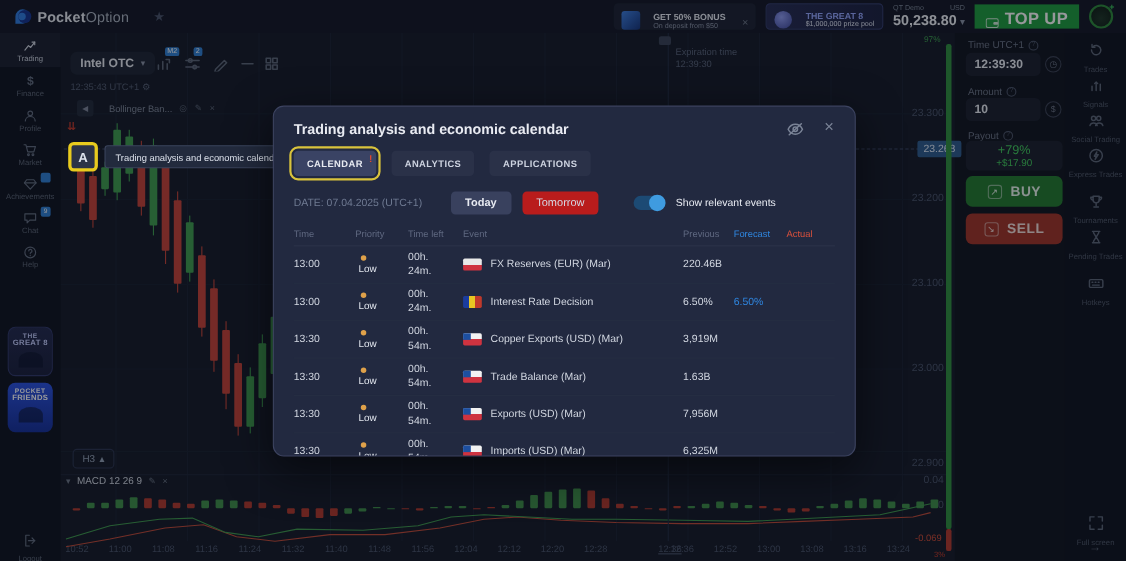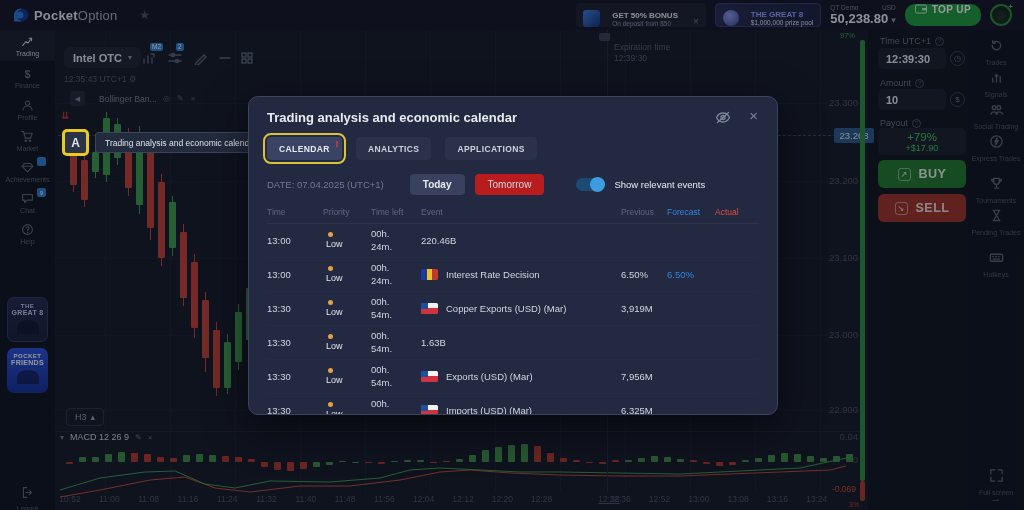--- a/index.html
+++ b/index.html
@@ -22,22 +22,22 @@
   .promo-sub{font-size:6.5px;color:#8b94a8;white-space:nowrap}
   .promo-close{color:#6b7485;font-size:10px;margin-left:3px}
   .promo.great8{background:linear-gradient(90deg,#262c54,#1b2140);border:1px solid #333c6e}
   .octo{width:16px;height:16px;border-radius:50%;background:radial-gradient(circle at 40% 35%,#8e9bf0,#3d479a)}
   .g8-title{font-size:8px;font-weight:bold;color:#94a7ff;white-space:nowrap}
   .g8-sub{font-size:6.5px;color:#dfe4f2;white-space:nowrap}
   .balance{text-align:left;min-width:64px}
   .bal-top{display:flex;justify-content:space-between;font-size:6.5px;color:#7b8496}
   .bal-main{font-size:13px;font-weight:bold;color:#eef1f6;white-space:nowrap}
   .bal-main .caret{color:#8a93a6;font-size:9px;margin-left:3px}
-  .topup{height:22px;border:none;border-radius:10px;background:#1e9e3e;color:#fff;display:flex;align-items:flex-start;gap:5px;
-    padding:0 10px;font-size:10px;font-weight:bold;font-family:inherit;letter-spacing:.4px}
+  .topup{height:22px;border:none;border-radius:0;background:#1e9e3e;color:#fff;display:flex;align-items:flex-end;gap:5px;
+    padding:0 10px;font-size:15px;font-weight:bold;font-family:inherit;letter-spacing:.4px}
   .avatar{width:22px;height:22px;border-radius:50%;border:2px solid #2e8a3c;background:radial-gradient(circle at 50% 60%,#1d3527,#0e1a14);position:relative}
   .avatar-plus{position:absolute;top:-4px;right:-3px;color:#39c45a;font-size:8px;font-weight:bold}
 
   
   .lsidebar{position:absolute;left:0;top:30px;width:55px;height:480px;background:#0f1420;z-index:5}
   .nav-item{position:absolute;left:0;width:55px;height:31px;display:flex;flex-direction:column;align-items:center;justify-content:center;gap:2px}
   .nav-item.active{background:#1a2030}
   .nav-ic{width:13px;height:13px;stroke:#616c7e;fill:none;stroke-width:1.3;stroke-linecap:round;stroke-linejoin:round}
   .nav-item.active .nav-ic{stroke:#d2d8e2}
   .nav-ic-txt{font-size:11px;color:#616c7e;line-height:11px;font-weight:bold}
@@ -300,21 +300,21 @@
       <div class="taxis" style="left: 620.2px;">12:36</div>
       <div class="taxis" style="left: 659.5px;">12:52</div>
       <div class="taxis" style="left: 698.8px;">13:00</div>
       <div class="taxis" style="left: 738.1px;">13:08</div>
       <div class="taxis" style="left: 777.4px;">13:16</div>
       <div class="taxis" style="left: 816.7px;">13:24</div>
       <div class="plabel" style="top: 97px;">23.300</div>
       <div class="plabel" style="top: 175px;">23.200</div>
       <div class="plabel" style="top: 252px;">23.100</div>
       <div class="plabel" style="top: 329px;">23.000</div>
-      <div class="plabel" style="top: 404px;">22.900</div>
+      <div class="plabel" style="top: 416px;">22.900</div>
     </div>
   <svg id="macd-lines" width="1024" height="510" style="position:absolute;left:0;top:0;pointer-events:none">
       <polyline points="60,497 100,490 150,480 185,477 215,488 250,492 300,486 350,486 400,480 440,472 470,470 510,473 560,475 620,476 680,476 730,474 780,472 830,470 846,466" fill="none" stroke="#c24b38" stroke-width="1"></polyline>
       <polyline points="60,490 100,478 145,472 175,471 205,484 235,488 270,481 330,482 380,478 410,470 440,468 480,470 520,472 560,472 620,473 680,474 720,472 760,470 800,468 846,458" fill="none" stroke="#3f9a4d" stroke-width="1"></polyline>
     </svg>
 
   <div class="sep-line"></div>
   <div class="exp-line"></div>
   <div class="exp-flag"></div>
   <div class="exp-label">Expiration time</div>
@@ -626,20 +626,24 @@
         <div class="m-grid cal-row">
           <div class="c-time">13:00</div>
           <div class="c-pri">
             <span class="pri-dot"></span>
             <span class="pri-label">Low</span>
           </div>
           <div class="c-left">
             <div>00h.</div>
             <div>24m.</div>
           </div>
+          <div class="c-event">
+            <span class="flag flag-pl"></span>
+            <span>FX Reserves (EUR) (Mar)</span>
+          </div>
           <div class="c-prev">220.46B</div>
           <div class="c-fore"></div>
           <div class="c-act"></div>
         </div>
         <div class="m-grid cal-row">
           <div class="c-time">13:00</div>
           <div class="c-pri">
             <span class="pri-dot"></span>
             <span class="pri-label">Low</span>
           </div>
@@ -676,20 +680,24 @@
         <div class="m-grid cal-row">
           <div class="c-time">13:30</div>
           <div class="c-pri">
             <span class="pri-dot"></span>
             <span class="pri-label">Low</span>
           </div>
           <div class="c-left">
             <div>00h.</div>
             <div>54m.</div>
           </div>
+          <div class="c-event">
+            <span class="flag flag-cl"></span>
+            <span>Trade Balance (Mar)</span>
+          </div>
           <div class="c-prev">1.63B</div>
           <div class="c-fore"></div>
           <div class="c-act"></div>
         </div>
         <div class="m-grid cal-row">
           <div class="c-time">13:30</div>
           <div class="c-pri">
             <span class="pri-dot"></span>
             <span class="pri-label">Low</span>
           </div>

